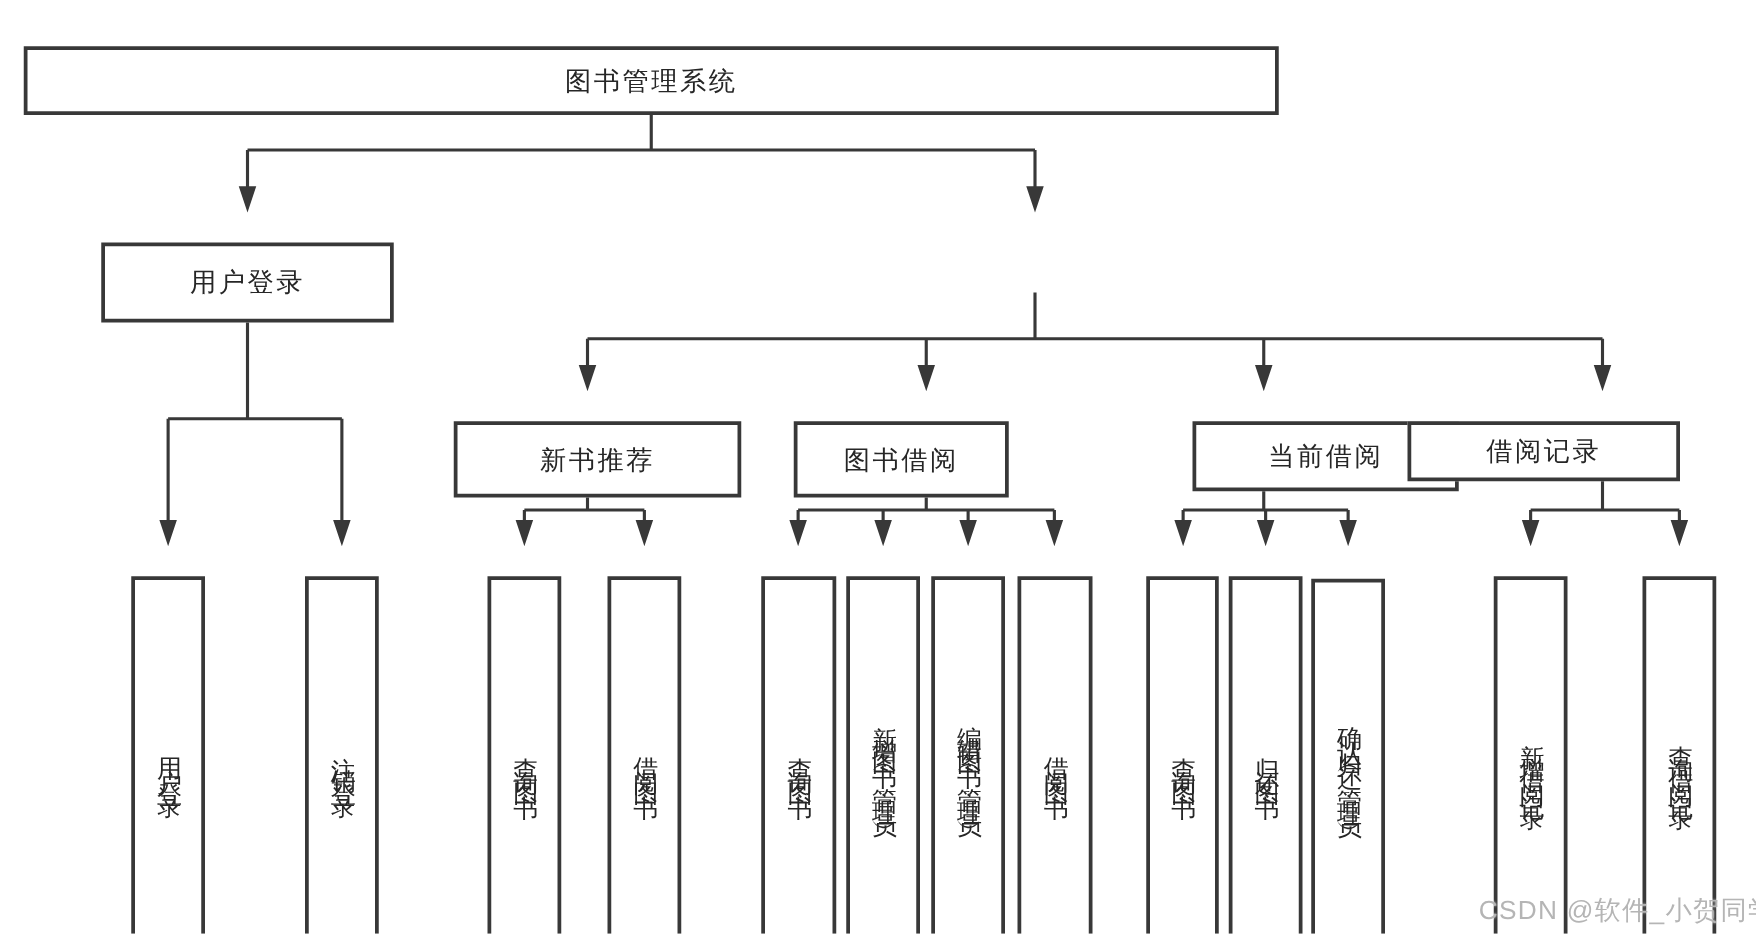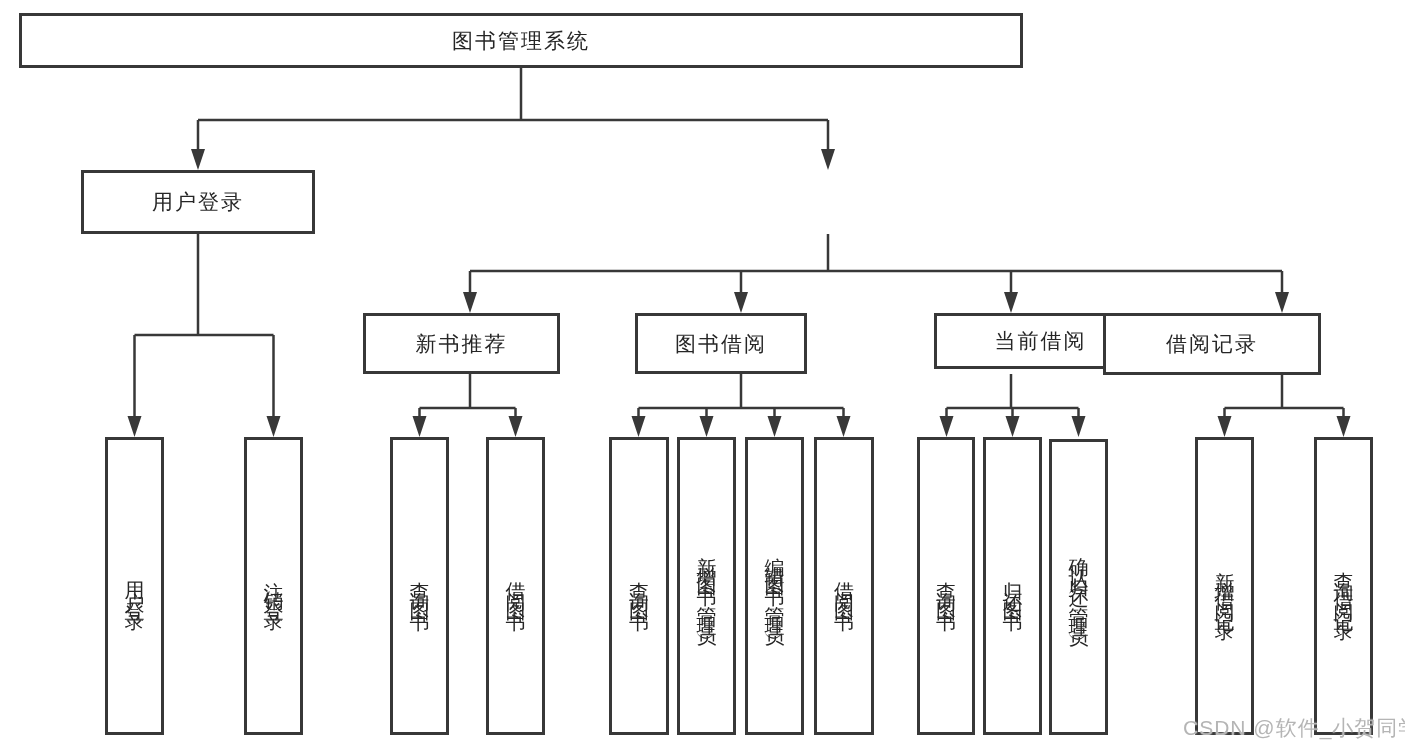--- a/index.html
+++ b/index.html
@@ -24,20 +24,21 @@
   }
   .node{
     position:absolute;
     box-sizing:border-box;
     border:3px solid var(--line);
     background:#ffffff;
     display:flex;
     align-items:center;
     justify-content:center;
     text-align:center;
+    margin-top:24px;
   }
   .h-node{
     font-size:21px;
     letter-spacing:2px;
   }
   .v-node span{
     writing-mode:vertical-rl;
     text-orientation:mixed;
     font-size:20px;
     line-height:1.05;
@@ -78,24 +79,24 @@
       M419.5 437 l-7 -21 h14 Z  M515.5 437 l-7 -21 h14 Z
       M638.5 437 l-7 -21 h14 Z  M706.5 437 l-7 -21 h14 Z  M774.5 437 l-7 -21 h14 Z  M843.5 437 l-7 -21 h14 Z
       M946.5 437 l-7 -21 h14 Z  M1012.5 437 l-7 -21 h14 Z  M1078.5 437 l-7 -21 h14 Z
       M1224.5 437 l-7 -21 h14 Z  M1343.5 437 l-7 -21 h14 Z"></path>
   </svg>
 
   <div class="node h-node" style="left:19px;top:13px;width:1004px;height:55px">图书管理系统</div>
 
   <div class="node h-node" style="left:81px;top:170px;width:234px;height:64px">用户登录</div>
 
-  <div class="node h-node" style="left:363px;top:313px;width:197px;height:61px">新书推荐</div>
+  <div class="node h-node" style="left:363px;top:313px;width:230px;height:61px">新书推荐</div>
   <div class="node h-node" style="left:635px;top:313px;width:172px;height:61px">图书借阅</div>
-  <div class="node h-node" style="left:934px;top:313px;width:213px;height:56px">当前借阅</div>
-  <div class="node h-node" style="left:1103px;top:313px;width:218px;height:62px">借阅记录</div>
+  <div class="node h-node" style="left:954px;top:313px;width:213px;height:56px">当前借阅</div>
+  <div class="node h-node" style="left:1126px;top:313px;width:218px;height:48px">借阅记录</div>
 
   <div class="node v-node" style="left:105px;top:437px;width:59px;height:298px">
     <span>用户登录</span>
   </div>
   <div class="node v-node" style="left:244px;top:437px;width:59px;height:298px">
     <span>注销登录</span>
   </div>
 
   <div class="node v-node" style="left:390px;top:437px;width:59px;height:298px">
     <span>查询图书</span>

